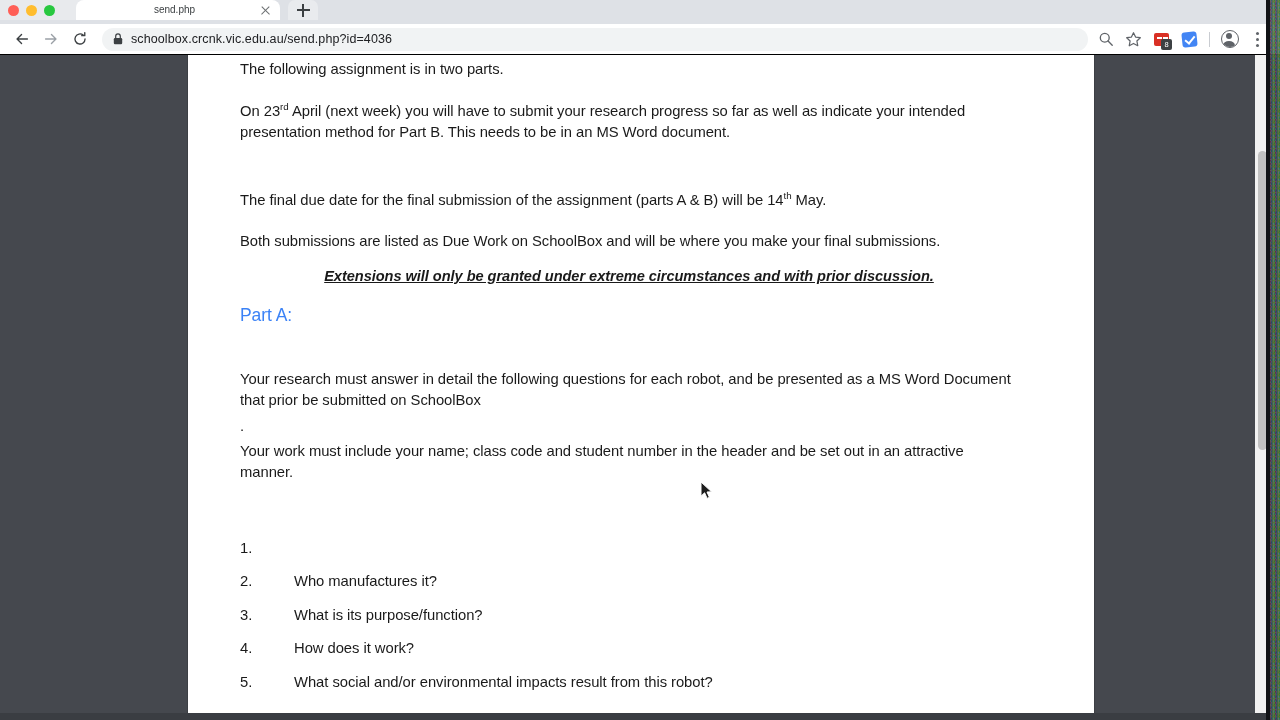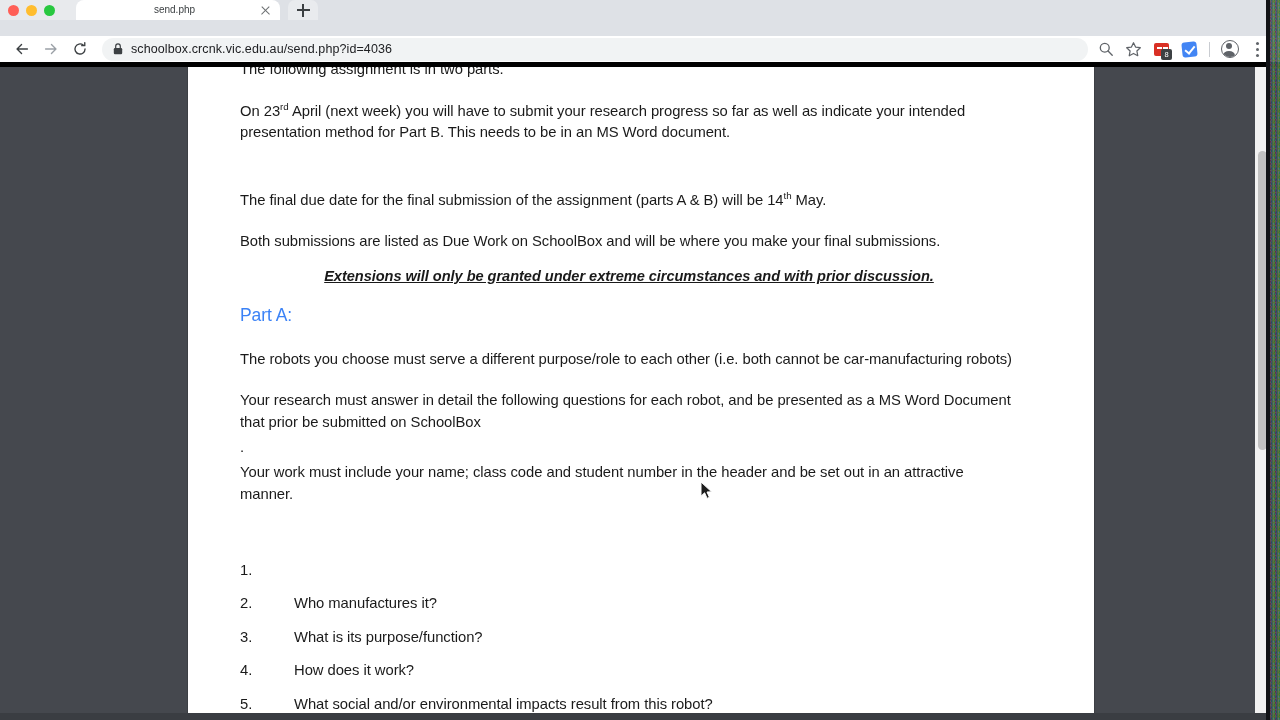--- a/index.html
+++ b/index.html
@@ -25,21 +25,21 @@
     top: 0; left: 0;
     width: 1280px;
     height: 51px;
     background: #ffffff;
     z-index: 20;
   }
 
   
   .tabstrip {
     position: relative;
-    height: 36px;
+    height: 24px;
     background: #dee1e6;
   }
   .traffic {
     position: absolute;
     top: 0px; left: 0px;
     width: 84px; height: 20px;
     background: #e8eaed;
     border-radius: 0 0 9px 0;
     display: flex;
     align-items: center;
@@ -104,21 +104,21 @@
   .newtab::after  { width: 1.6px; height: 13px; }
 
   
   .toolbar {
     position: relative;
     height: 31px;
     background: #ffffff;
     display: flex;
     align-items: center;
     padding: 0 9px;
-    border-bottom: 5px solid #000000;
+    border-bottom: 1px solid #000000;
   }
   .navbtn {
     width: 26px; height: 26px;
     flex: none;
     display: flex; align-items: center; justify-content: center;
     border-radius: 50%;
     margin-right: 3px;
   }
   .navbtn svg { display:block; }
 
@@ -488,21 +488,20 @@
 
         <div style="height:15px"></div>
 
         <p class="heading-a">Part A:</p>
 
         <div style="height:2px"></div>
 
 
         <div class="gap-sm"></div>
 
-        <p>The robots you choose must serve a different purpose/role to each other (i.e. both cannot be car-manufacturing robots)</p>
 
         <div class="gap-sm"></div>
 
         <p><span>Your research must answer </span><b>in detail</b><span> the following questions for each robot, and be presented as a </span><b>MS Word Document</b><span> that prior be submitted on SchoolBox</span></p>
 
         <div style="height:7px"></div>
 
         <p class="dot-line">.</p>
 
         <div style="height:7px"></div>

